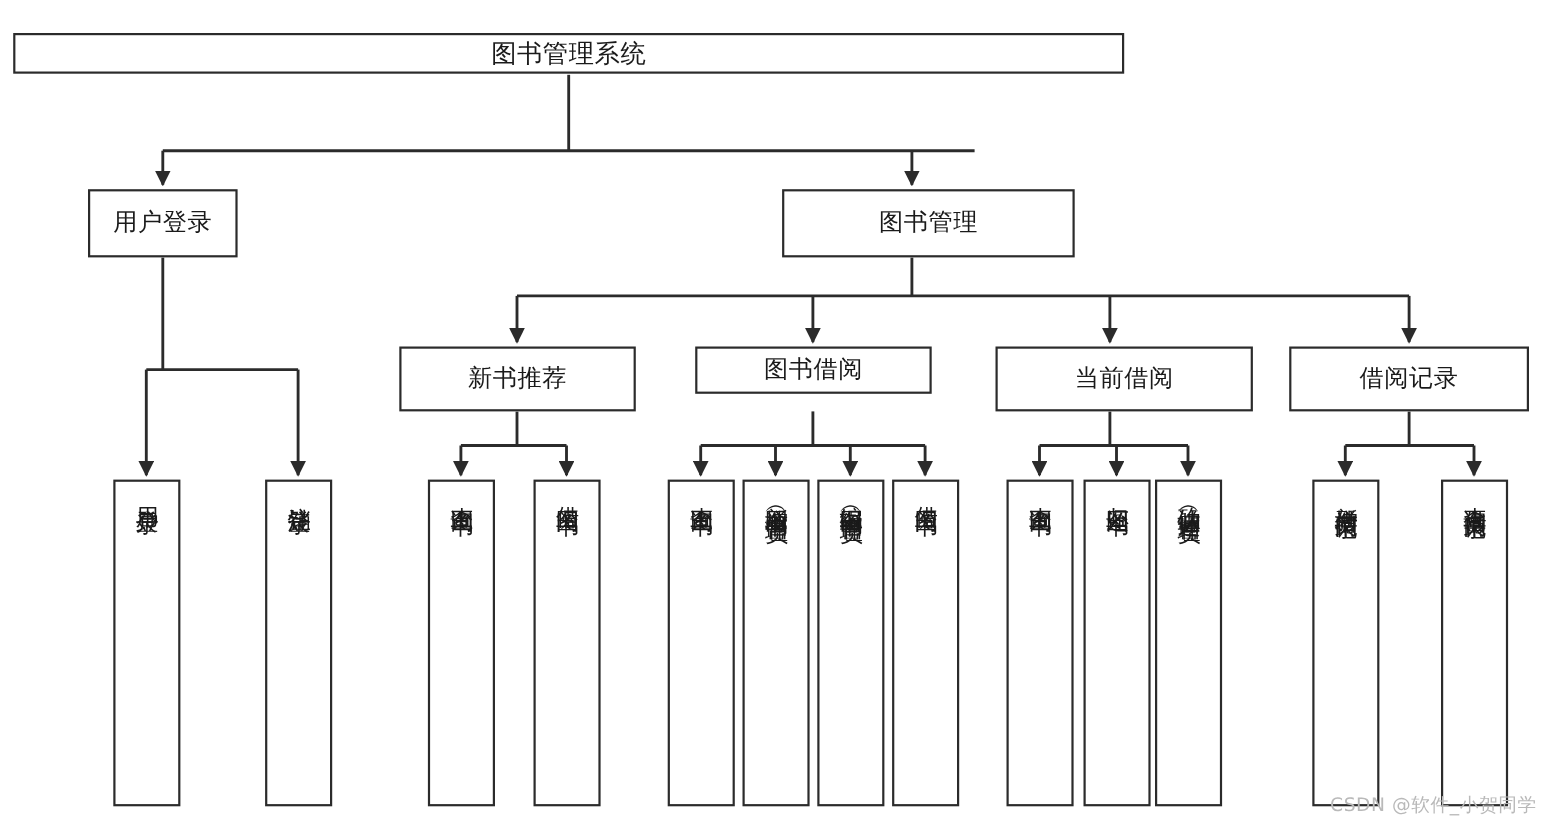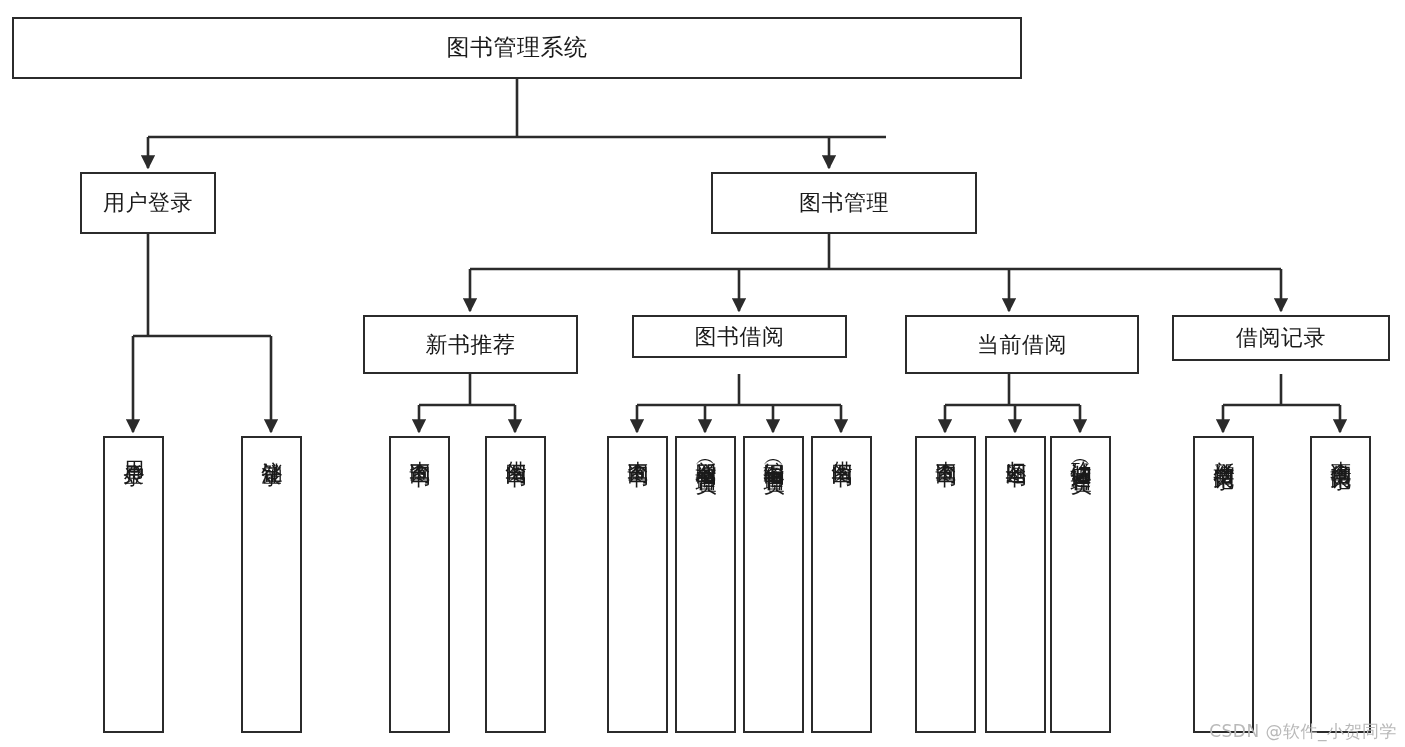--- a/index.html
+++ b/index.html
@@ -123,21 +123,21 @@
       <path d="M 1015 405 L 1015 432" marker-end="url(#arrow)"></path>
       <path d="M 1080 405 L 1080 432" marker-end="url(#arrow)"></path>
 
       <path d="M 1281 374 L 1281 405"></path>
       <path d="M 1223 405 L 1340 405"></path>
       <path d="M 1223 405 L 1223 432" marker-end="url(#arrow)"></path>
       <path d="M 1340 405 L 1340 432" marker-end="url(#arrow)"></path>
     </g>
   </svg>
 
-  <div class="node horiz root" style="left:12px; top:17px; width:1010px; height:62px;font-family:Liberation Serif, serif;">
+  <div class="node horiz root" style="left:12px; top:30px; width:1010px; height:37px;font-family:Liberation Serif, serif;">
     <span class="node-label">图书管理系统</span>
   </div>
 
   <div class="node horiz" style="left:80px; top:172px; width:136px; height:62px;">
     <span class="node-label">用户登录</span>
   </div>
 
   <div class="node horiz" style="left:711px; top:172px; width:266px; height:62px;">
     <span class="node-label">图书管理</span>
   </div>
@@ -147,21 +147,21 @@
   </div>
 
   <div class="node horiz" style="left:632px; top:315px; width:215px; height:43px;">
     <span class="node-label">图书借阅</span>
   </div>
 
   <div class="node horiz" style="left:905px; top:315px; width:234px; height:59px;">
     <span class="node-label">当前借阅</span>
   </div>
 
-  <div class="node horiz" style="left:1172px; top:315px; width:218px; height:46px;">
+  <div class="node horiz" style="left:1172px; top:315px; width:218px; height:59px;">
     <span class="node-label">借阅记录</span>
   </div>
 
   <div class="node vert" style="left:103px; top:436px; width:61px; height:297px;">
     <span class="node-label">用户登录</span>
   </div>
 
   <div class="node vert" style="left:241px; top:436px; width:61px; height:297px;">
     <span class="node-label">注销登录</span>
   </div>

